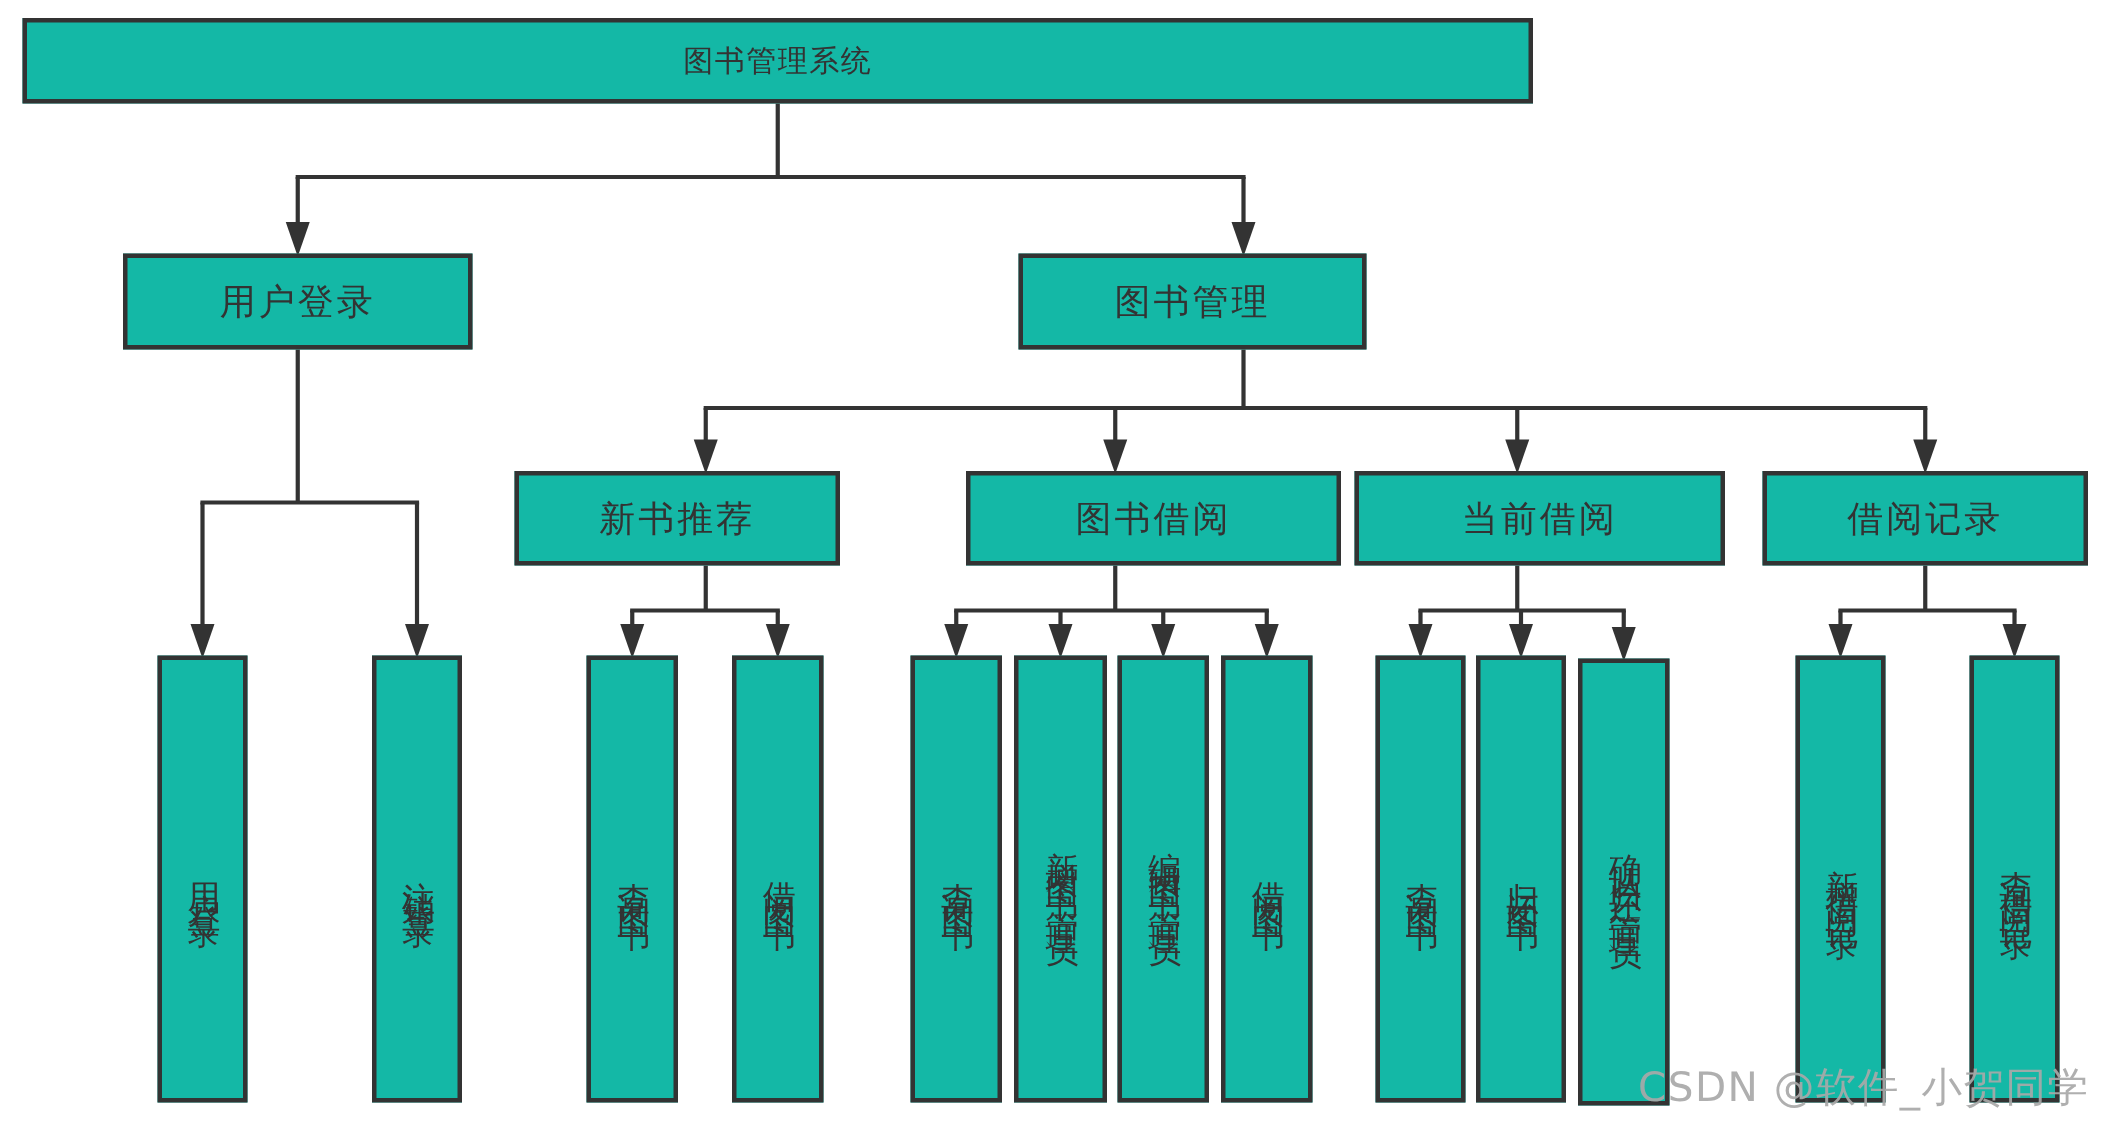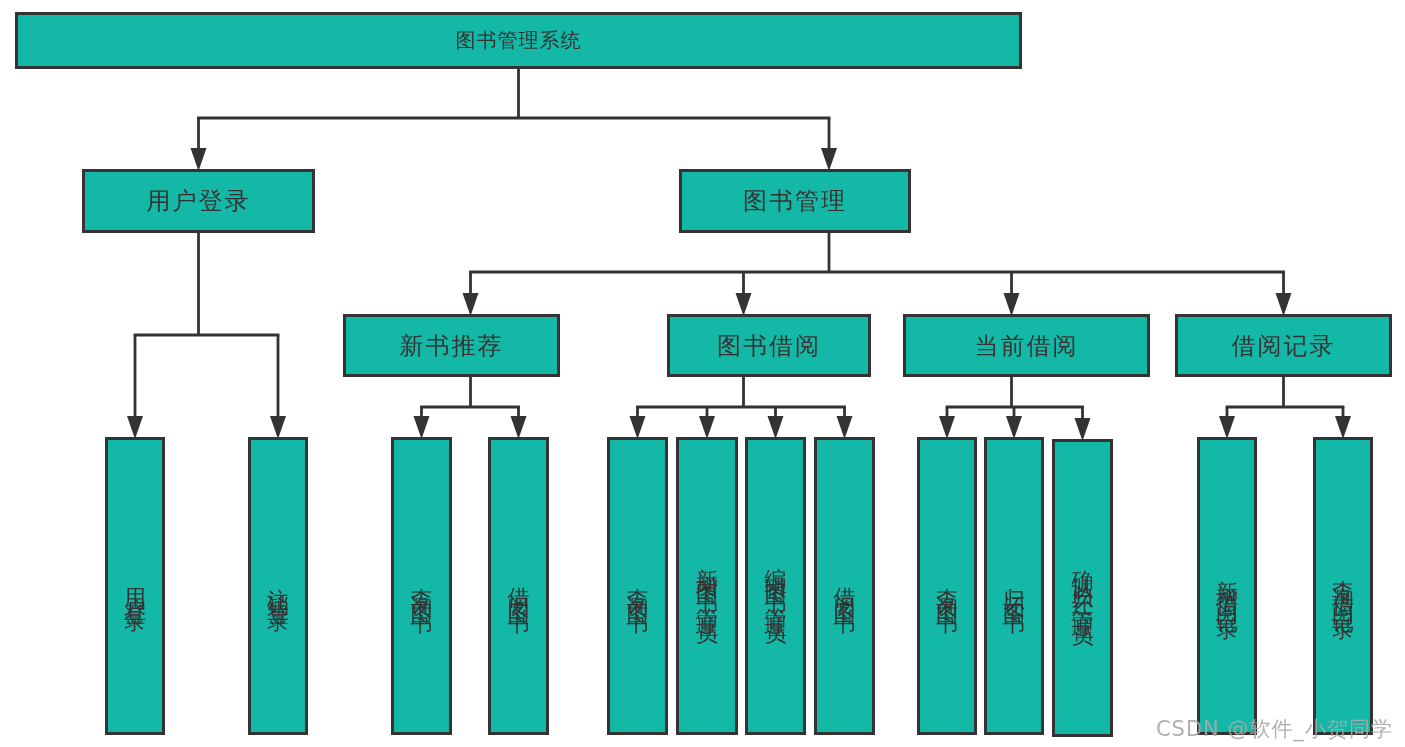--- a/index.html
+++ b/index.html
@@ -46,21 +46,21 @@
     writing-mode: vertical-rl;
     text-orientation: mixed;
     font-size: 22px;
     letter-spacing: 8px;
     line-height: 1;
   }
   #watermark {
     position: absolute;
     right: 12px;
     bottom: 4px;
-    font-size: 21px;
+    font-size: 27px;
     letter-spacing: 1px;
     color: rgba(168, 168, 168, 0.92);
     z-index: 5;
     white-space: nowrap;
   }
 </style>
 </head>
 <body>
 
 <div id="canvas">
@@ -116,21 +116,21 @@
       <line x1="1227" y1="407" x2="1227" y2="417" stroke="#333333" stroke-width="2.8"></line>
       <polygon points="1219,416 1235,416 1227,439" fill="#333333"></polygon>
       <line x1="1343" y1="407" x2="1343" y2="417" stroke="#333333" stroke-width="2.8"></line>
       <polygon points="1335,416 1351,416 1343,439" fill="#333333"></polygon>
     </svg>
   <div id="nodes">
       <div class="node h root" style="left: 15px; top: 12px; width: 1007px; height: 57px;">图书管理系统</div>
       <div class="node h" style="left: 82px; top: 169px; width: 233px; height: 64px;">用户登录</div>
       <div class="node h" style="left: 679px; top: 169px; width: 232px; height: 64px;">图书管理</div>
       <div class="node h" style="left: 343px; top: 314px; width: 217px; height: 63px;">新书推荐</div>
-      <div class="node h" style="left: 667px; top: 314px; width: 204px; height: 63px;">图书借阅</div>
+      <div class="node h" style="left: 644px; top: 314px; width: 250px; height: 63px;">图书借阅</div>
       <div class="node h" style="left: 903px; top: 314px; width: 247px; height: 63px;">当前借阅</div>
       <div class="node h" style="left: 1175px; top: 314px; width: 217px; height: 63px;">借阅记录</div>
       <div class="node v" style="left: 105px; top: 437px; width: 60px; height: 298px;">用户登录</div>
       <div class="node v" style="left: 248px; top: 437px; width: 60px; height: 298px;">注销登录</div>
       <div class="node v" style="left: 391px; top: 437px; width: 61px; height: 298px;">查询图书</div>
       <div class="node v" style="left: 488px; top: 437px; width: 61px; height: 298px;">借阅图书</div>
       <div class="node v" style="left: 607px; top: 437px; width: 61px; height: 298px;">查询图书</div>
       <div class="node v" style="left: 676px; top: 437px; width: 62px; height: 298px;">新增图书（管理员）</div>
       <div class="node v" style="left: 745px; top: 437px; width: 61px; height: 298px;">编辑图书（管理员）</div>
       <div class="node v" style="left: 814px; top: 437px; width: 61px; height: 298px;">借阅图书</div>

